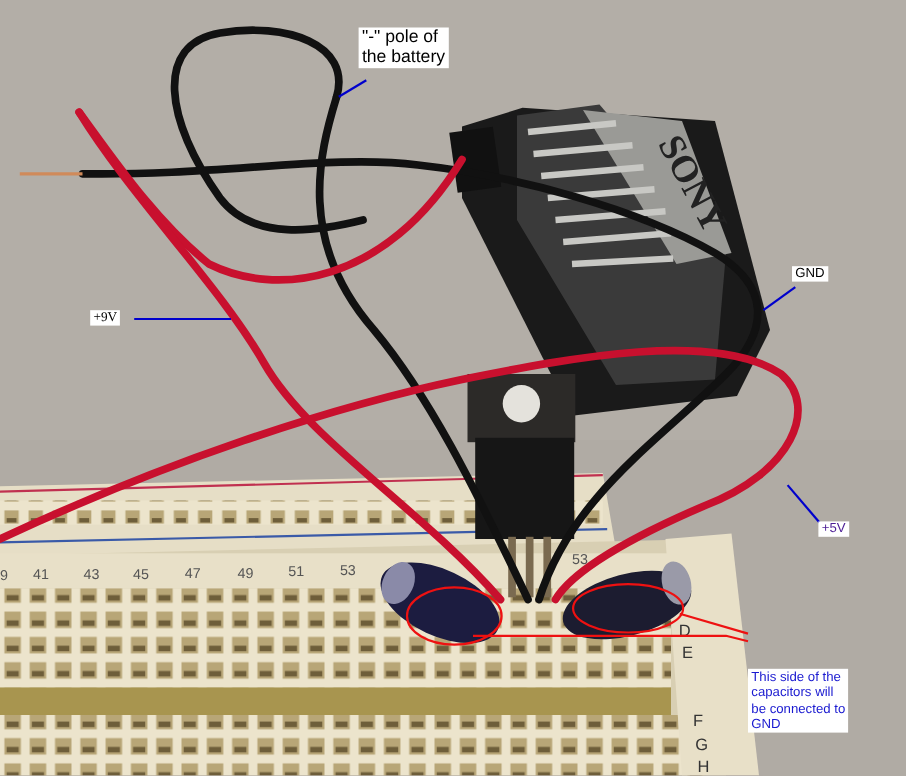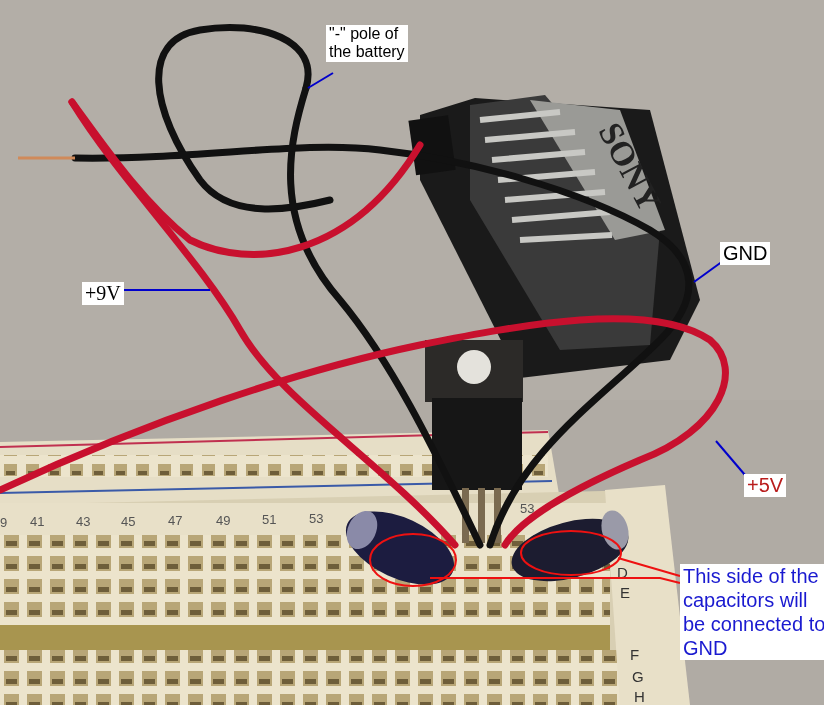--- a/index.html
+++ b/index.html
@@ -1,19 +1,19 @@
 <!DOCTYPE html>
 <html><head>
 <meta charset="utf-8">
 <style>
   html, body { margin: 0; padding: 0; }
   body { width: 824px; height: 705px; overflow: hidden; background: #a9a49e; position: relative; font-family: "Liberation Sans", sans-serif; }
   #scene { position: absolute; left: 0; top: 0; width: 824px; height: 705px; }
-  .label { position: absolute; background: #ffffff; line-height: 1.15; padding: 0 3px; font-size: 20px; white-space: pre; }
-  .label.blue { color: #1a1ad0; }
+  .label { position: absolute; background: #ffffff; line-height: 1.15; padding: 0 3px; font-size: 12px; white-space: pre; }
+  .label.blue { color: #1a1ad0; margin-top: 44px; }
 </style>
 </head>
 <body>
 
 <svg id="scene" viewBox="0 0 824 705" xmlns="http://www.w3.org/2000/svg">
   <defs>
     <pattern id="holes" width="23" height="23" patternUnits="userSpaceOnUse">
       <rect width="23" height="23" fill="#ece4cc"></rect>
       <rect x="4" y="4" width="15" height="15" fill="#b8a677"></rect>
       <rect x="6" y="12" width="11" height="5" fill="#6e5e3a"></rect>
@@ -122,17 +122,17 @@
     <line x1="122" y1="290" x2="210" y2="290"></line>
     <line x1="723" y1="261" x2="694" y2="282"></line>
     <line x1="716" y1="441" x2="745" y2="475"></line>
   </g>
 </svg>
 
 <div class="label" style="left:326px; top:25px; font-size:16px; color:#000;">"-" pole of
 the battery</div>
 <div class="label" style="left:82px; top:282px; color:#000;font-family:Liberation Serif, serif;">+9V</div>
 <div class="label" style="left:720px; top:242px; color:#000;">GND</div>
-<div class="label" style="left:744px; top:474px; color:#b91c1c;">+5V</div>
+<div class="label" style="left:744px; top:474px; color:#4c1d95;">+5V</div>
 <div class="label blue" style="left:680px; top:564px; color:#1a1ad0; line-height:1.2;">This side of the
 capacitors will
 be connected to
 GND</div>
 
 </body></html>

